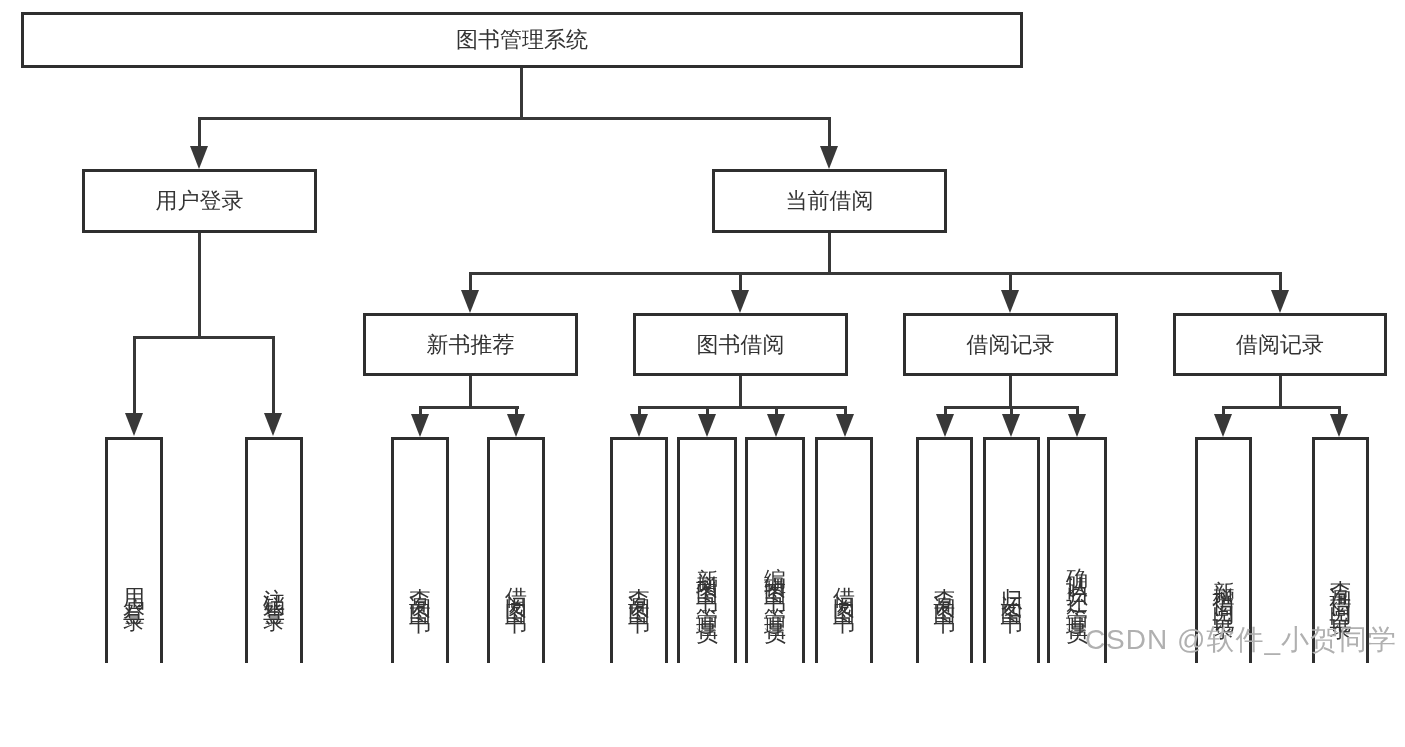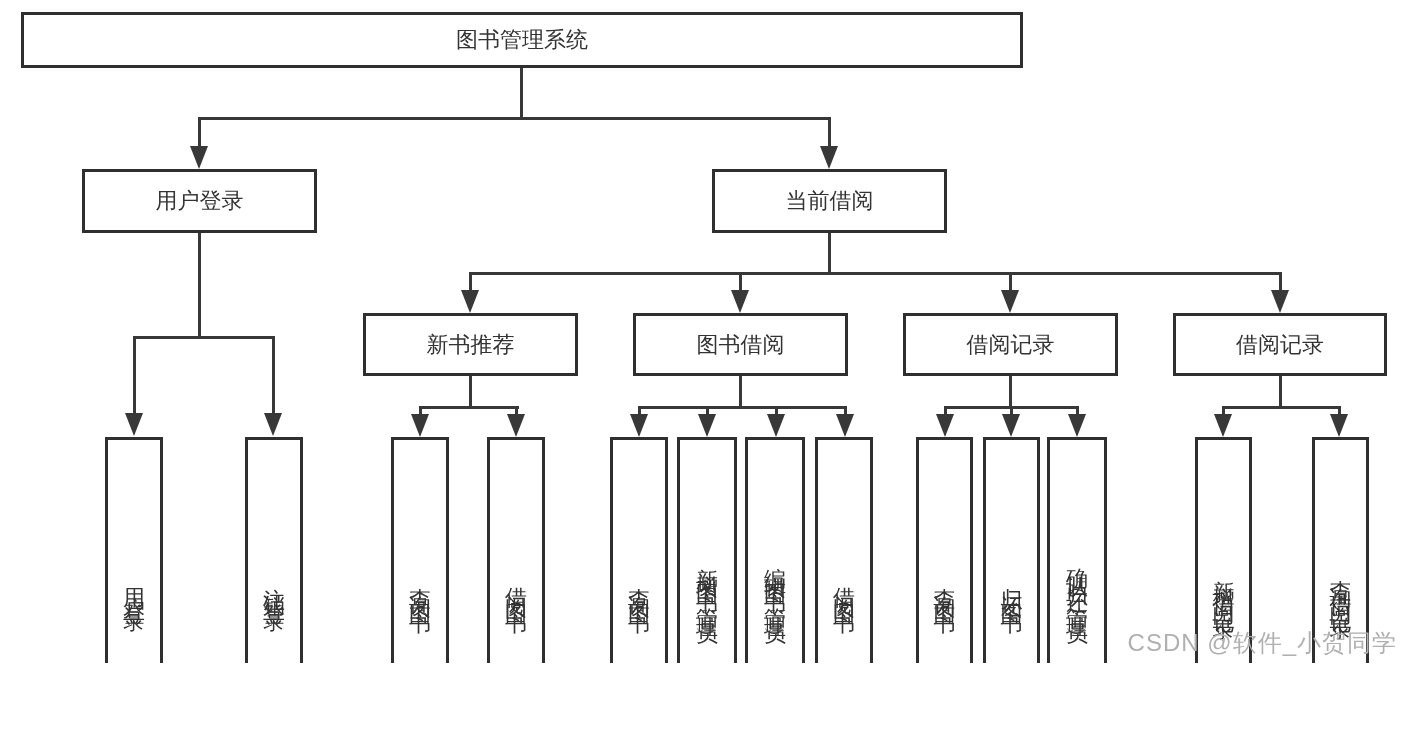--- a/index.html
+++ b/index.html
@@ -22,21 +22,21 @@
   }
   .vline{position:absolute;width:3px;background:#383838;}
   .hline{position:absolute;height:3px;background:#383838;}
   .arrow{
     position:absolute;width:0;height:0;
     border-left:9px solid transparent;border-right:9px solid transparent;
     border-top:23px solid #383838;
   }
   .watermark{
     position:absolute;right:8px;bottom:4px;
-    font-size:24px;color:#b0b0b0;letter-spacing:1px;white-space:nowrap;
+    font-size:28px;color:#b0b0b0;letter-spacing:1px;white-space:nowrap;
   }
 </style>
 </head>
 <body>
 
 <div class="canvas">
 
   <div class="vline" style="left:520px;top:68px;height:50px"></div>
   <div class="hline" style="left:198px;top:117px;width:633px"></div>
   <div class="vline" style="left:198px;top:117px;height:30px"></div>

